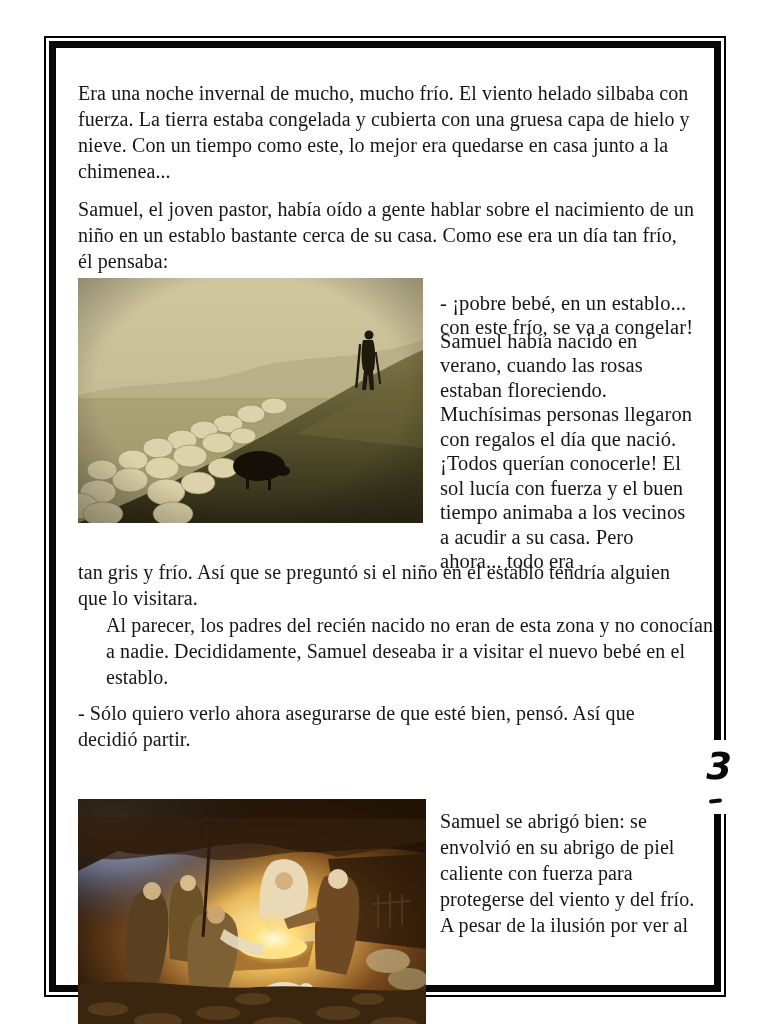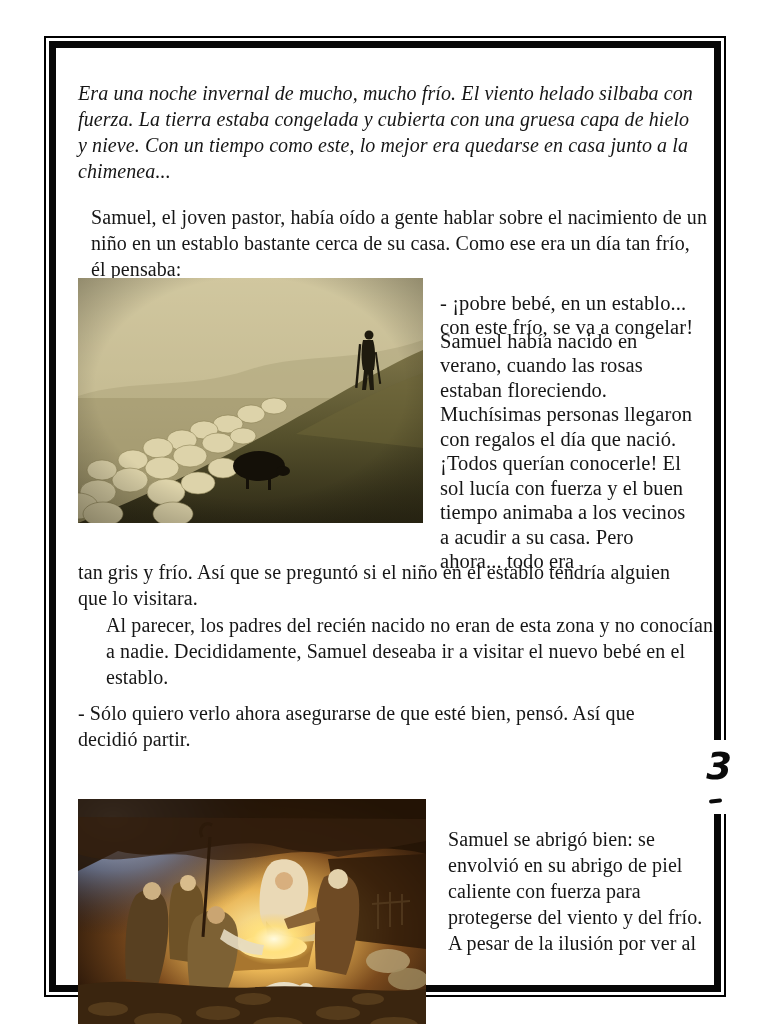--- a/index.html
+++ b/index.html
@@ -43,22 +43,22 @@
     position:absolute;left:709px;top:799px;width:13px;height:3.5px;z-index:3;
     background:#0a0a0a;border-radius:2px;transform:rotate(-7deg);
   }
 </style>
 </head>
 <body>
 
 <div class="frame-outer"></div>
 <div class="frame-inner"></div>
 
-<p class="para fullw" style="top:60px;font-style:italic;">Era una noche invernal de mucho, mucho frío. El viento helado silbaba con fuerza. La tierra estaba congelada y cubierta con una gruesa capa de hielo y nieve. Con un tiempo como este, lo mejor era quedarse en casa junto a la chimenea...</p>
-<p class="para fullw" style="top:184px;margin-left:13px;">Samuel, el joven pastor, había oído a gente hablar sobre el nacimiento de un niño en un establo bastante cerca de su casa. Como ese era un día tan frío, él pensaba:</p>
+<p class="para fullw" style="top:60px;">Era una noche invernal de mucho, mucho frío. El viento helado silbaba con fuerza. La tierra estaba congelada y cubierta con una gruesa capa de hielo y nieve. Con un tiempo como este, lo mejor era quedarse en casa junto a la chimenea...</p>
+<p class="para fullw" style="top:176px;">Samuel, el joven pastor, había oído a gente hablar sobre el nacimiento de un niño en un establo bastante cerca de su casa. Como ese era un día tan frío, él pensaba:</p>
 
 <svg class="img-box img1" viewBox="0 0 345 245" role="img" aria-label="Pastor con su rebaño de ovejas en una ladera brumosa">
   <defs>
     <linearGradient id="sky" x1="0" y1="0" x2="0" y2="1">
       <stop offset="0" stop-color="#cfc59d"></stop>
         <stop offset=".55" stop-color="#bdb289"></stop>
         <stop offset="1" stop-color="#a59a6f"></stop>
     </linearGradient>
     <linearGradient id="hill" x1="0" y1="0" x2="0" y2="1">
       <stop offset="0" stop-color="#7d7448"></stop>
@@ -205,13 +205,13 @@
       <ellipse cx="80" cy="222" rx="24" ry="8"></ellipse>
     <ellipse cx="140" cy="214" rx="22" ry="7"></ellipse>
       <ellipse cx="200" cy="226" rx="25" ry="8"></ellipse>
     <ellipse cx="260" cy="214" rx="22" ry="7"></ellipse>
       <ellipse cx="316" cy="226" rx="24" ry="8"></ellipse>
     <ellipse cx="175" cy="200" rx="18" ry="6"></ellipse>
       <ellipse cx="290" cy="200" rx="16" ry="6"></ellipse>
   </g>
 </svg>
 
-<p class="para sidecol2" style="top:806px;margin-left:8px;">Samuel se abrigó bien: se envolvió en su abrigo de piel caliente con fuerza para protegerse del viento y del frío. A pesar de la ilusión por ver al</p>
+<p class="para sidecol2" style="top:788px;">Samuel se abrigó bien: se envolvió en su abrigo de piel caliente con fuerza para protegerse del viento y del frío. A pesar de la ilusión por ver al</p>
 
 </body></html>

